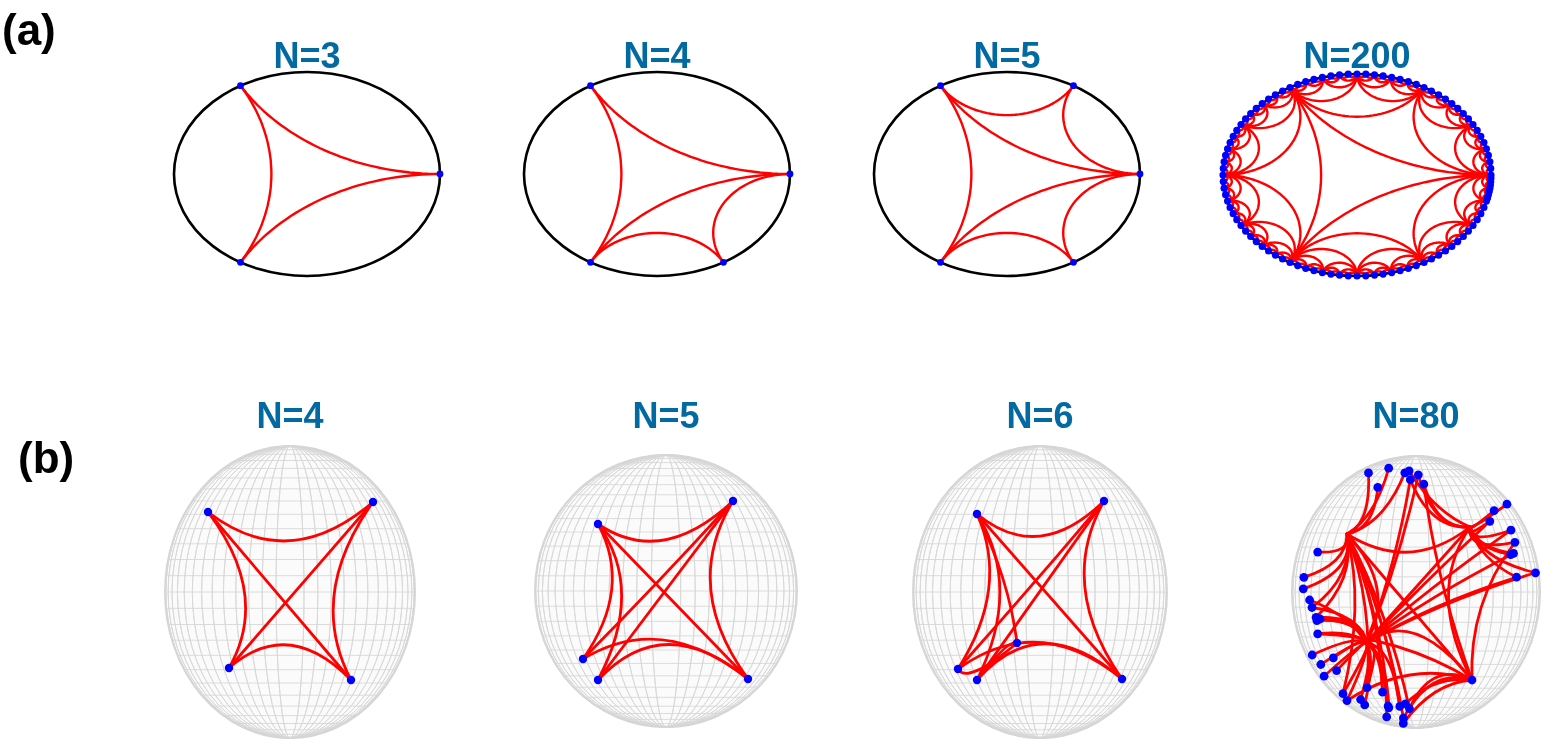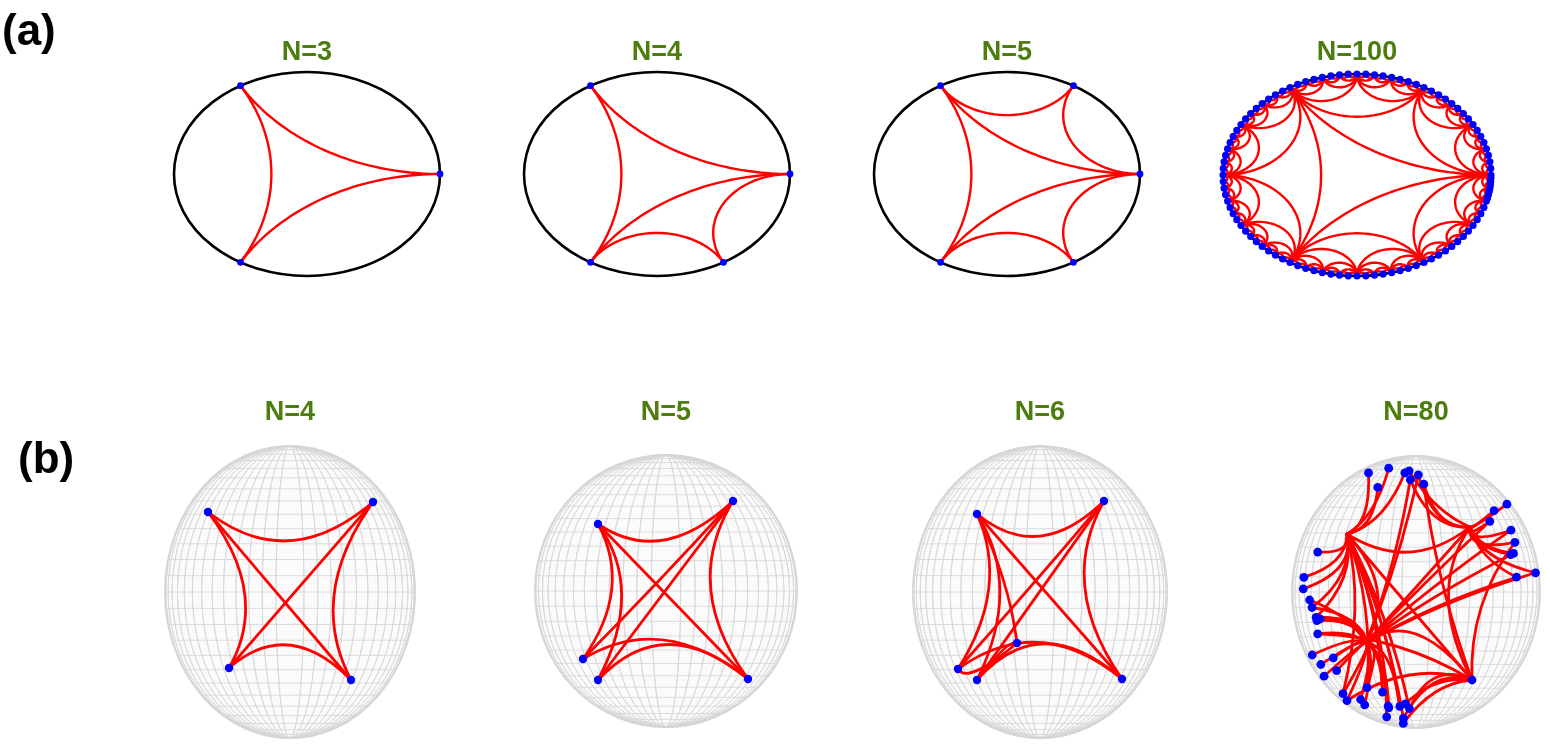--- a/index.html
+++ b/index.html
@@ -1,31 +1,31 @@
 <!DOCTYPE html>
 <html><head>
 <meta charset="utf-8">
 <style>
   html, body { margin: 0; padding: 0; background: #ffffff; }
   body { width: 1550px; height: 746px; position: relative; overflow: hidden;
          font-family: "Liberation Sans", "DejaVu Sans", sans-serif; }
   .panel-label { position: absolute; font-weight: bold; font-size: 44px; color: #000; line-height: 1; }
-  .title { position: absolute; font-weight: bold; font-size: 27px; color: #4d7c0f; transform: translateX(-50%); line-height: 1; white-space: nowrap; }
+  .title { position: absolute; font-weight: bold; font-size: 36px; color: #0369a1; transform: translateX(-50%); line-height: 1; white-space: nowrap; }
   svg#fig { position: absolute; left: 0; top: 0; }
 </style>
 </head>
 <body>
 
 <div class="panel-label" style="left:2px; top:8px;">(a)</div>
 <div class="panel-label" style="left:18px; top:436px;">(b)</div>
 
 <div class="title" style="left:307px; top:38px;">N=3</div>
 <div class="title" style="left:657px; top:38px;">N=4</div>
 <div class="title" style="left:1007px; top:38px;">N=5</div>
-<div class="title" style="left:1357px; top:38px;">N=100</div>
+<div class="title" style="left:1357px; top:38px;">N=200</div>
 
 <div class="title" style="left:290px; top:398px;">N=4</div>
 <div class="title" style="left:666px; top:398px;">N=5</div>
 <div class="title" style="left:1040px; top:398px;">N=6</div>
 <div class="title" style="left:1416px; top:398px;">N=80</div>
 
 <svg id="fig" width="1550" height="746" viewBox="0 0 1550 746">
   <g id="row-a">
       <g>
         <ellipse cx="307" cy="174" rx="133" ry="102" fill="none" stroke="#000000" stroke-width="2.6"></ellipse>

